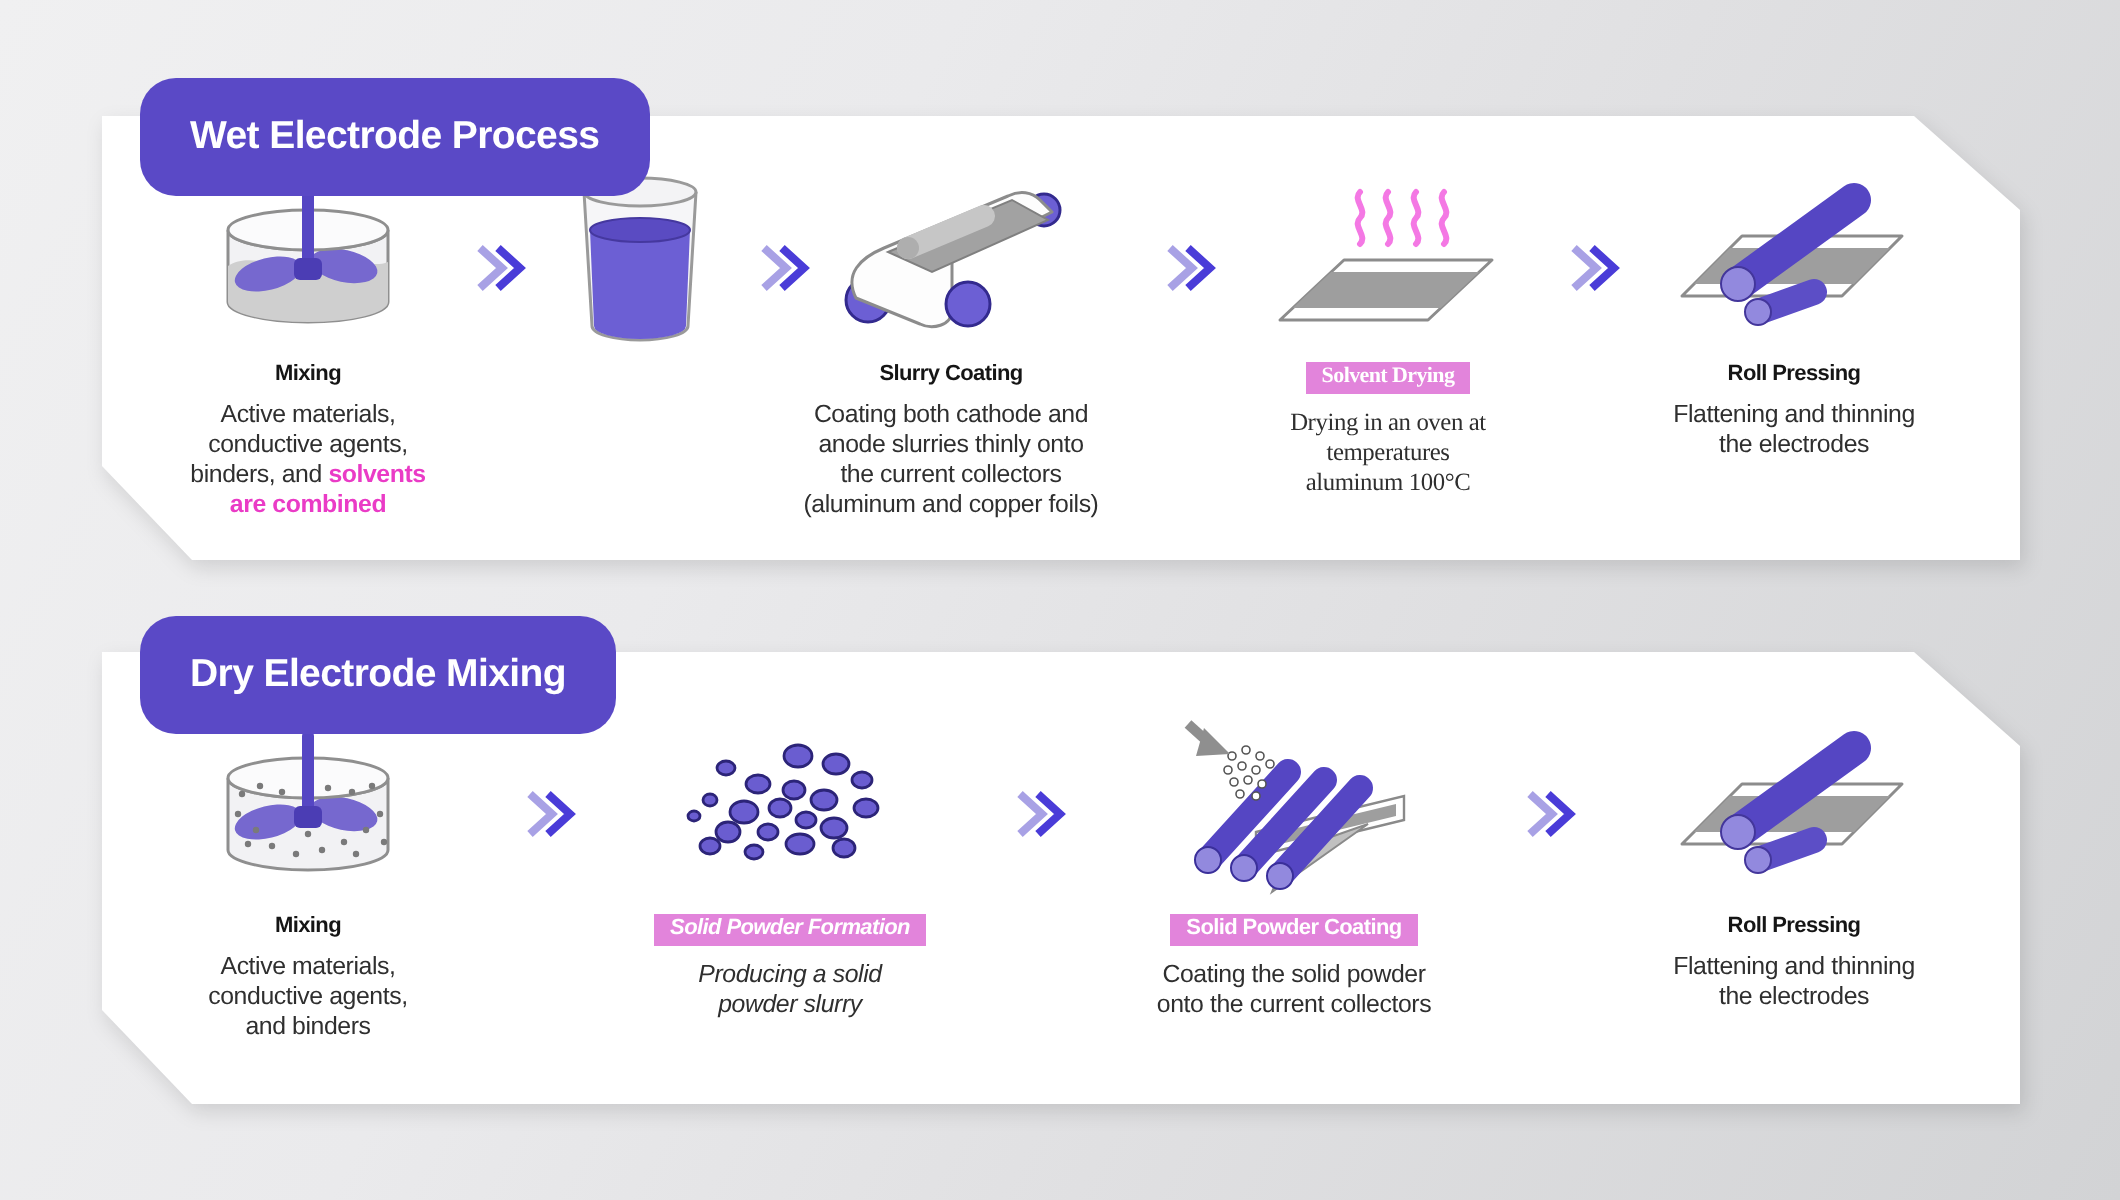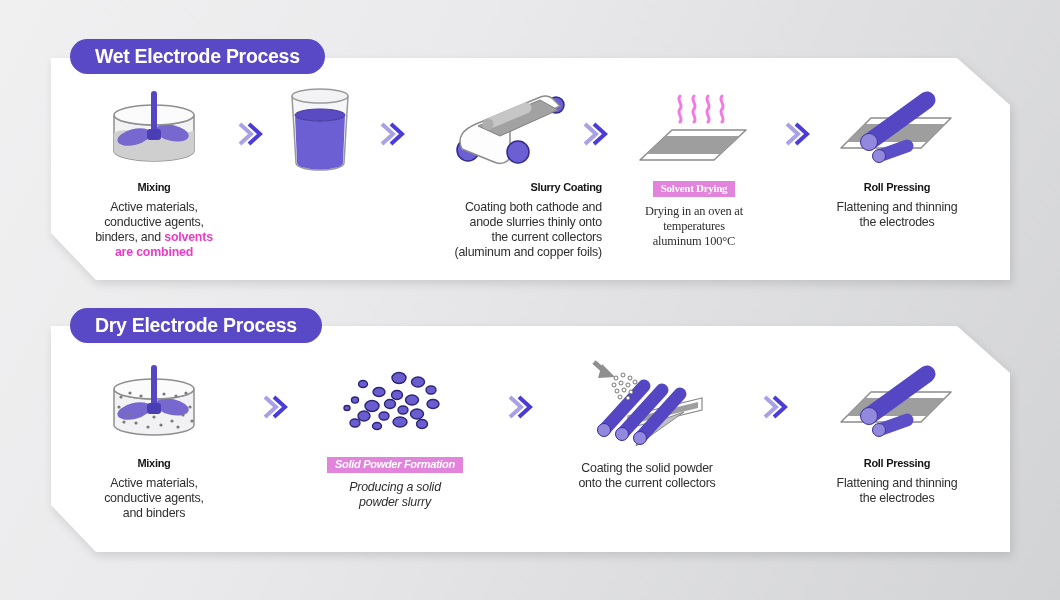--- a/index.html
+++ b/index.html
@@ -8,21 +8,21 @@
        background:linear-gradient(118deg,#f0f0f1 0%,#eaeaec 35%,#e0e0e2 62%,#d2d3d5 100%);}
   .canvas{position:relative;width:1060px;height:600px;}
   .panel-wrap{position:absolute;filter:drop-shadow(2px 4px 5px rgba(0,0,0,.12));}
   .panel{position:relative;background:#ffffff;}
   #wet-wrap{left:51px;top:58px;width:959px;height:222px;}
   #wet-panel{width:959px;height:222px;
     clip-path:polygon(0 0,906px 0,959px 47px,959px 222px,45px 222px,0 175px);}
   #dry-wrap{left:51px;top:326px;width:959px;height:226px;}
   #dry-panel{width:959px;height:226px;
     clip-path:polygon(0 0,906px 0,959px 47px,959px 226px,45px 226px,0 179px);}
-  .badge{position:absolute;z-index:5;height:35px;line-height:35px;padding:0 25px;
+  .badge{position:absolute;z-index:5;height:35px;line-height:35px;padding:12px 25px;
     border-radius:18px;background:#5a49c6;color:#fff;font-weight:bold;
     font-size:19.5px;letter-spacing:-0.3px;}
   #wet-badge{left:70px;top:39px;}
   #dry-badge{left:70px;top:308px;}
   .step{position:absolute;text-align:center;}
   .wet .step{top:24px;}
   .dry .step{top:28px;}
   .icon-slot{height:96px;display:flex;align-items:center;justify-content:center;}
   .dry .icon-slot{height:100px;}
   .step-title{margin-top:3px;font-size:11px;font-weight:bold;color:#151515;letter-spacing:-0.3px;}
@@ -81,21 +81,21 @@
         </div>
       </div>
 
       <div class="chevron" style="left:328px;">
         <svg width="27" height="30" viewBox="0 0 27 30">
             <path d="M3 5 L14 15 L3 25" fill="none" stroke="#a8a1e5" stroke-width="4"></path>
             <path d="M12 5 L23 15 L12 25" fill="none" stroke="#4a3cd8" stroke-width="4"></path>
           </svg>
       </div>
 
-      <div class="step" style="left:366px;width:185px;text-align:right;">
+      <div class="step" style="left:332px;width:185px;">
         <div class="icon-slot">
           <svg width="116" height="74" viewBox="0 0 116 74" aria-hidden="true">
             <circle cx="16" cy="57" r="11" fill="#6c5fd4" stroke="#332a8e" stroke-width="1.5"></circle>
             <circle cx="104" cy="12" r="8" fill="#6c5fd4" stroke="#332a8e" stroke-width="1.5"></circle>
             <path d="M10 56 C4 44 12 36 24 31 L86 5 C92 2 98 3 102 7 L108 13 L58 38 L58 62 C58 70 48 72 42 69 Z" fill="#fdfdfd" stroke="#8c8c8c" stroke-width="1.5" stroke-linejoin="round"></path>
             <path d="M26 33 L88 7 L106 17 L48 43 Z" fill="#a2a2a2" stroke="#808080" stroke-width="1"></path>
             <line x1="36" y1="31" x2="74" y2="15" stroke="#c6c6c6" stroke-width="11" stroke-linecap="round"></line>
             <circle cx="36" cy="31" r="5.5" fill="#aeaeae"></circle>
             <circle cx="66" cy="59" r="11" fill="#6c5fd4" stroke="#332a8e" stroke-width="1.5"></circle>
           </svg>
@@ -152,21 +152,21 @@
           </svg>
         </div>
         <div class="step-title">Roll Pressing</div>
         <div class="step-desc"><span>Flattening and thinning
 the electrodes</span></div>
       </div>
 
     </div>
   </div>
 
-  <div class="badge" id="dry-badge">Dry Electrode Process</div>
+  <div class="badge" id="dry-badge">Dry Electrode Mixing</div>
 
   <div class="panel-wrap" id="dry-wrap">
     <div class="panel dry" id="dry-panel">
 
       <div class="step" style="left:23px;width:160px;">
         <div class="icon-slot">
           <svg width="96" height="78" viewBox="0 0 96 78" aria-hidden="true">
             <path d="M8 24 L8 60 A40 10 0 0 0 88 60 L88 24 A40 10 0 0 1 8 24 Z" fill="#f2f2f4" stroke="#8f8f8f" stroke-width="1.5"></path>
             <ellipse cx="28" cy="46" rx="17" ry="8" transform="rotate(-14 28 46)" fill="#7668cf"></ellipse>
             <ellipse cx="66" cy="42" rx="17" ry="8" transform="rotate(12 66 42)" fill="#7668cf"></ellipse>
@@ -272,20 +272,21 @@
                 <circle cx="29" cy="33" r="2"></circle>
                 <circle cx="36" cy="32" r="2"></circle>
               <circle cx="43" cy="34" r="2"></circle>
                 <circle cx="32" cy="39" r="2"></circle>
                 <circle cx="40" cy="40" r="2"></circle>
             </g>
             <line x1="6" y1="4" x2="16" y2="13" stroke="#8f8f8f" stroke-width="5"></line>
             <polygon points="14,6 27,19 10,20" fill="#8f8f8f"></polygon>
           </svg>
         </div>
+        <div class="step-title hl"><span class="hl-box">Solid Powder Coating</span></div>
         <div class="step-desc"><span>Coating the solid powder
 onto the current collectors</span></div>
       </div>
 
       <div class="chevron" style="left:711px;">
         <svg width="27" height="30" viewBox="0 0 27 30">
             <path d="M3 5 L14 15 L3 25" fill="none" stroke="#a8a1e5" stroke-width="4"></path>
             <path d="M12 5 L23 15 L12 25" fill="none" stroke="#4a3cd8" stroke-width="4"></path>
           </svg>
       </div>

